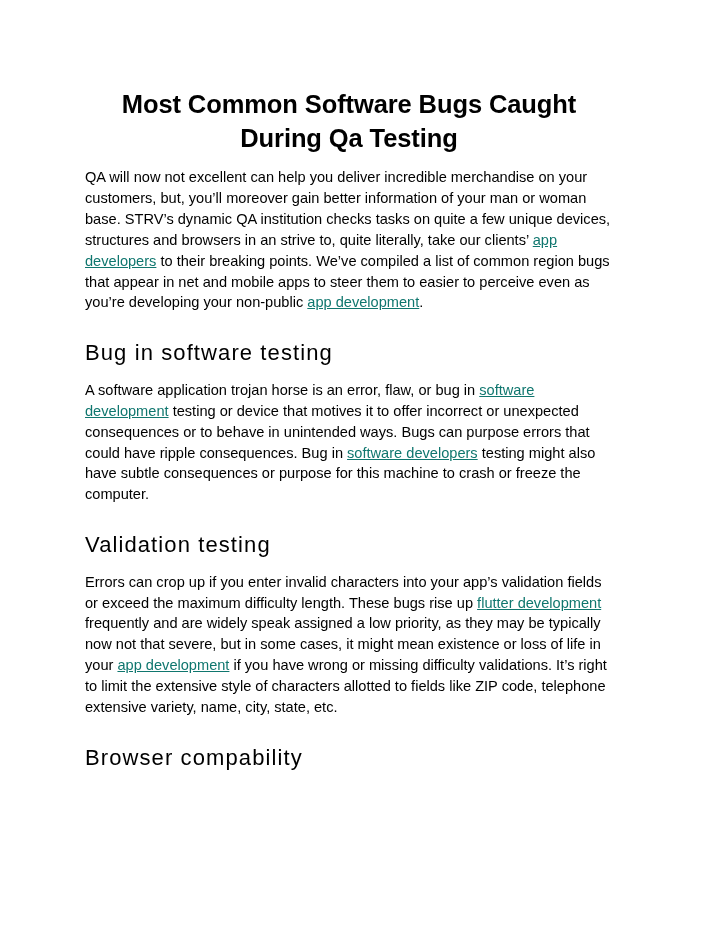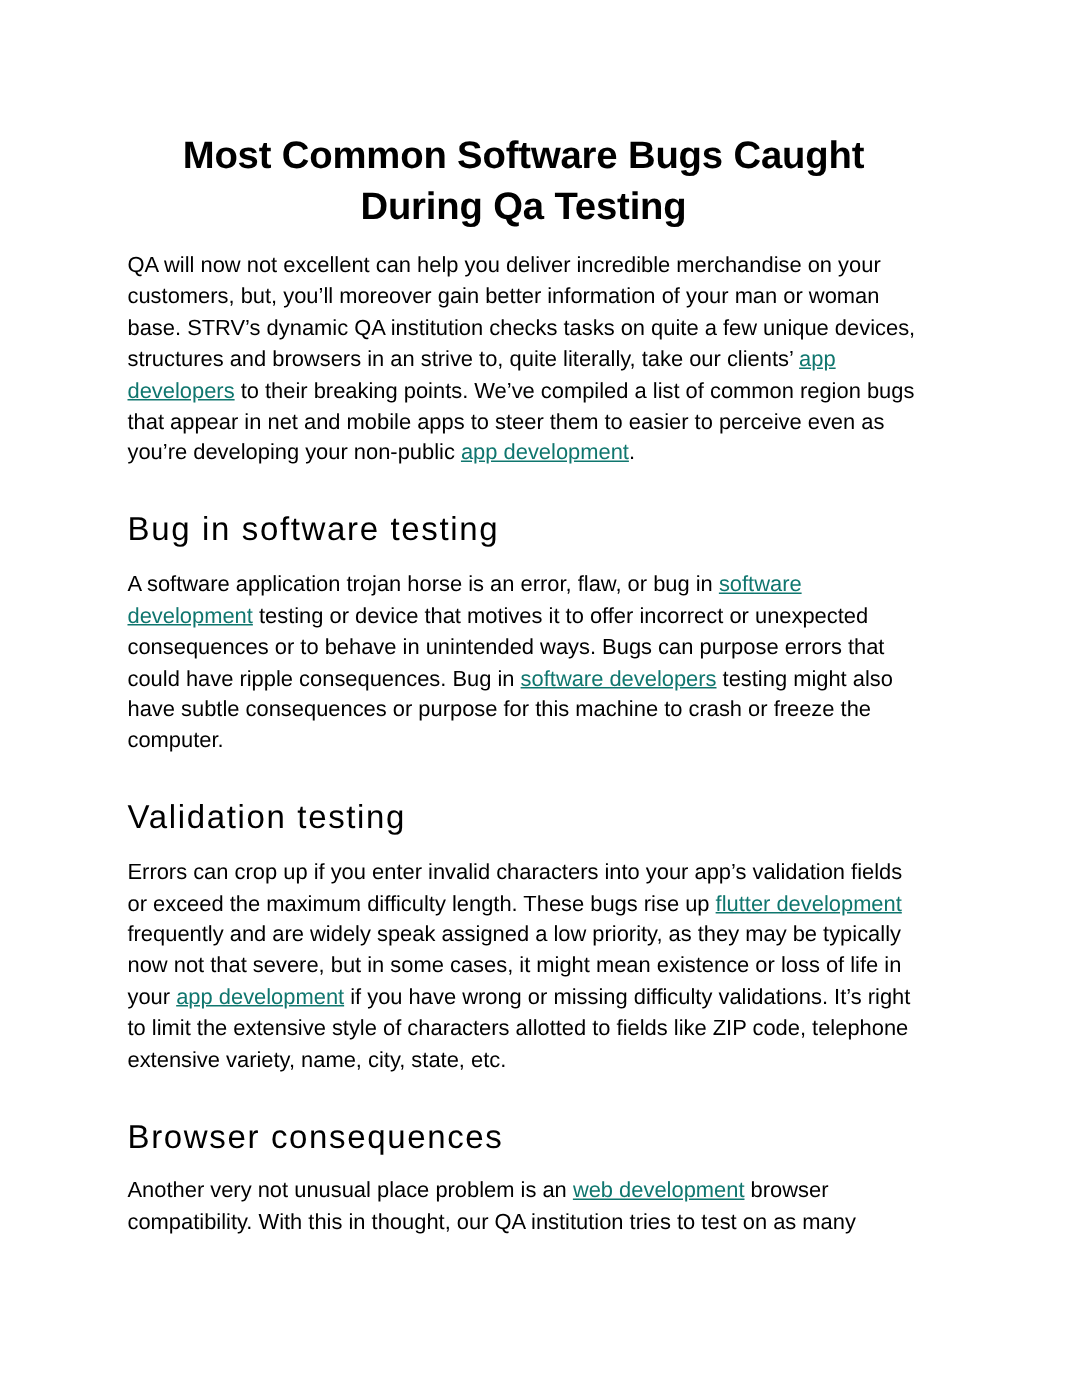--- a/index.html
+++ b/index.html
@@ -74,20 +74,17 @@
     </div>
 
     <div class="para-block">
       <h2 class="section-heading">Validation testing</h2>
       <p class="body-text">
         <span>Errors can crop up if you enter invalid characters into your app’s validation fields or exceed the maximum difficulty length. These bugs rise up </span><a class="doc-link" href="#">flutter development</a><span> frequently and are widely speak assigned a low priority, as they may be typically now not that severe, but in some cases, it might mean existence or loss of life in your </span><a class="doc-link" href="#">app development</a><span> if you have wrong or missing difficulty validations. It’s right to limit the extensive style of characters allotted to fields like ZIP code, telephone extensive variety, name, city, state, etc.</span>
       </p>
     </div>
 
     <div class="para-block">
-      <h2 class="section-heading">Browser consequences</h2>
-      <p class="body-text">
-        <span>Another very not unusual place problem is an </span><a class="doc-link" href="#">web development</a><span> browser compatibility. With this in thought, our QA institution tries to test on as many</span>
-      </p>
+      <h2 class="section-heading">Browser compability</h2>
     </div>
 
   </div>
 </div>
 
 </body></html>

